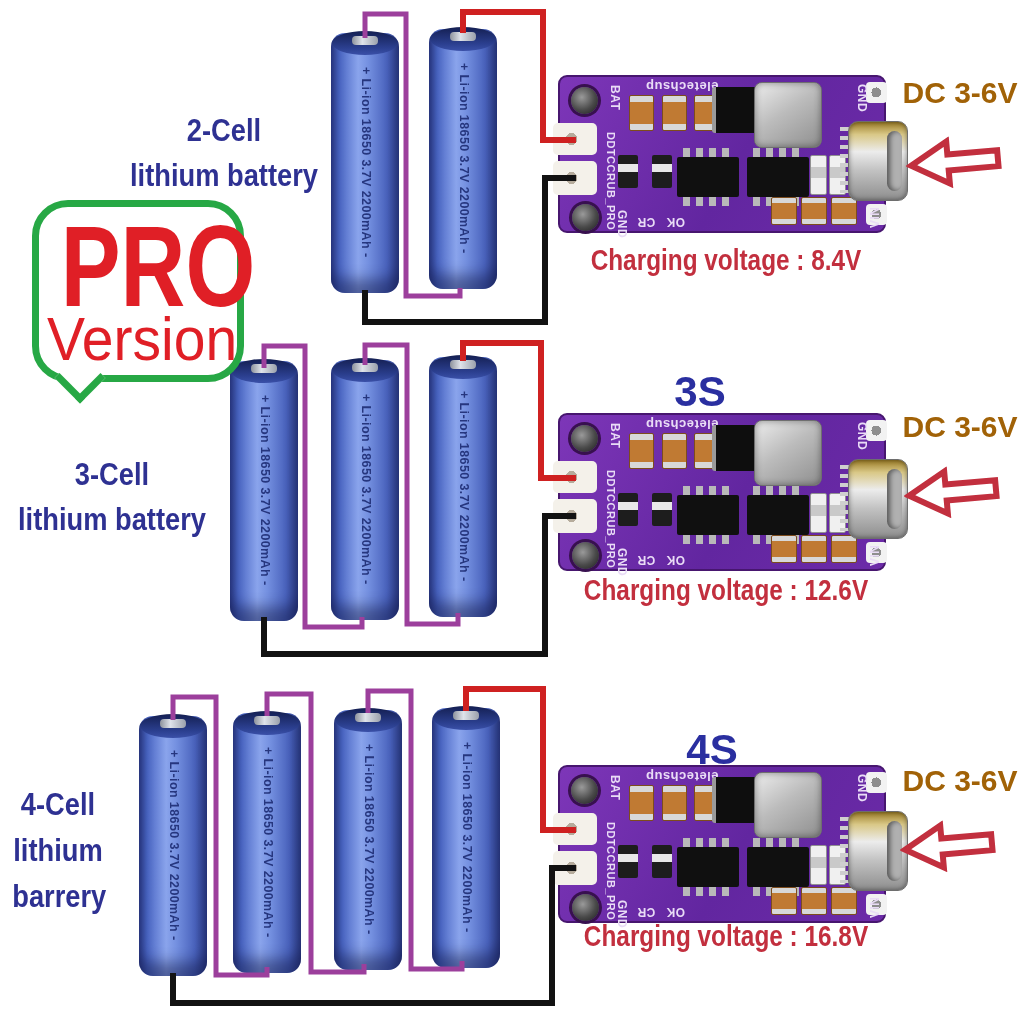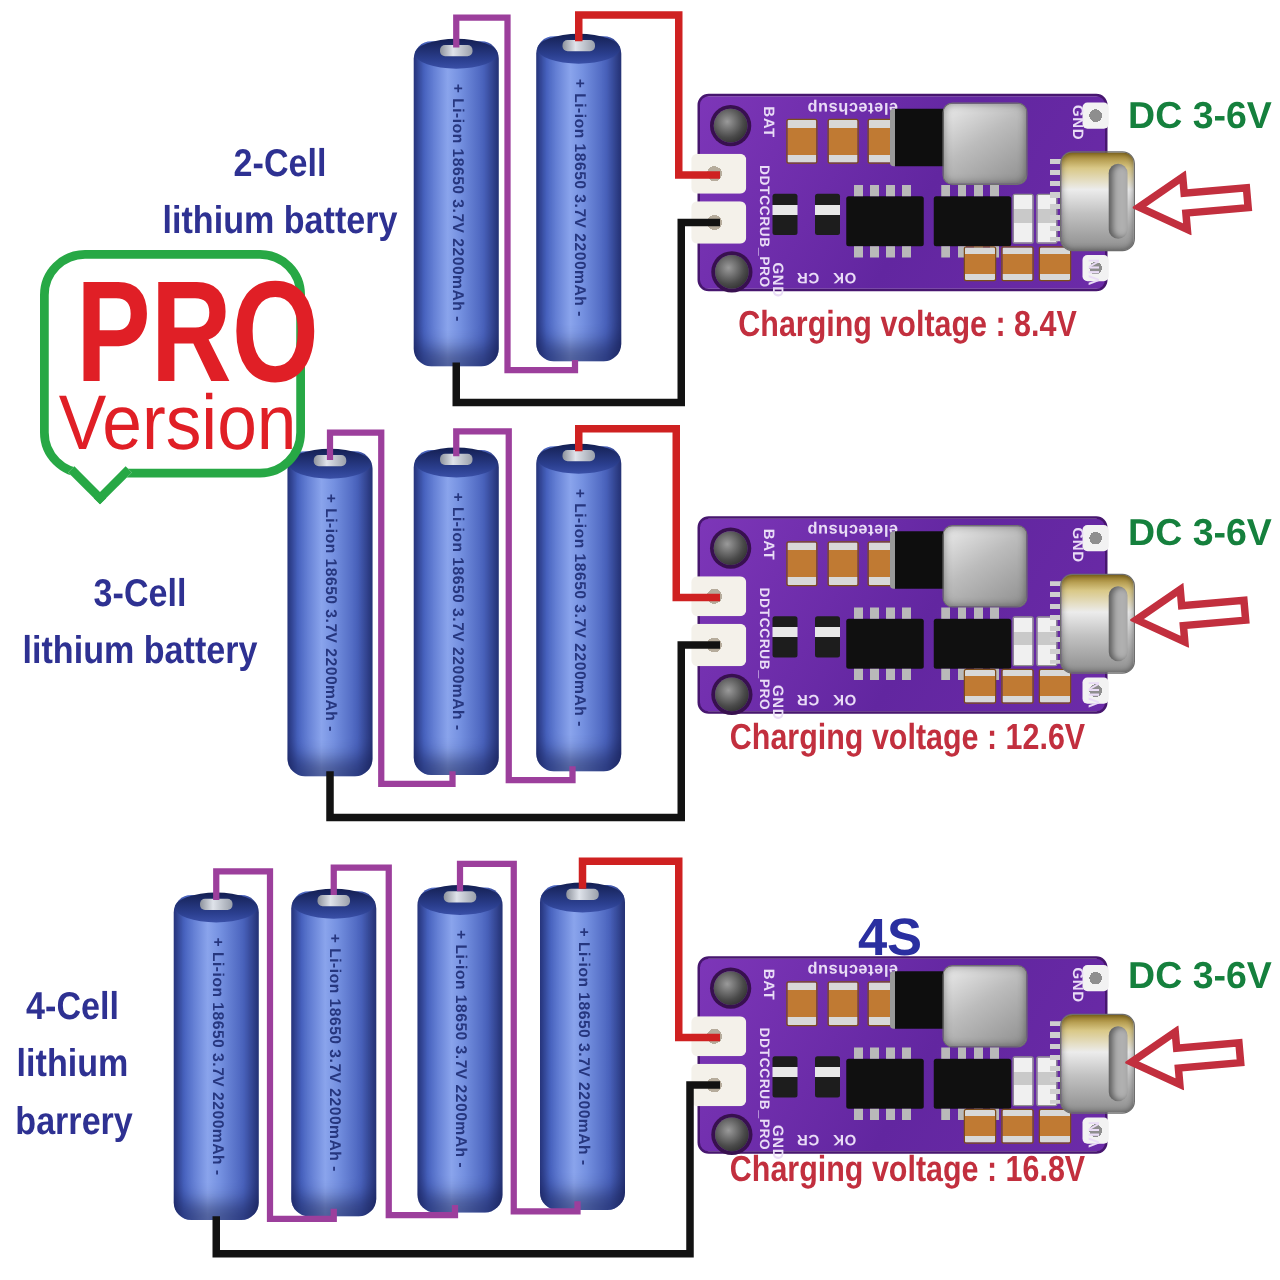--- a/index.html
+++ b/index.html
@@ -70,21 +70,21 @@
     box-shadow:inset 0 0 5px rgba(0,0,0,.45);}
   .usb::after{content:"";position:absolute;right:5px;top:9px;bottom:9px;width:15px;border-radius:8px;
     background:#b0b0b0;box-shadow:inset 3px 0 5px rgba(0,0,0,.5);}
   
   .cell-label{position:absolute;z-index:20;text-align:center;color:#2e3192;font-weight:bold;
     font-size:31px;line-height:45px;transform:scaleX(.88);}
   .cell-label span{display:block;}
   .stag{position:absolute;z-index:20;width:100px;text-align:center;
     color:#2a2fa0;font-weight:bold;font-size:42px;}
   .dcin{position:absolute;z-index:20;left:896px;width:128px;text-align:center;
-    color:#15803d;font-weight:bold;font-size:30px;}
+    color:#a16207;font-weight:bold;font-size:30px;}
   .charging{position:absolute;z-index:20;left:552px;width:348px;text-align:center;
     color:#c22f3e;font-weight:bold;font-size:29px;transform:scaleX(.84);}
   .arrow{position:absolute;z-index:20;transform:rotate(-5deg);}
   
   .badge-box{position:absolute;left:32px;top:200px;width:212px;height:182px;z-index:22;
     border:7px solid #27a845;border-radius:36px;background:#fff;box-sizing:border-box;}
   .badge-tail{position:absolute;left:62px;top:360px;width:36px;height:36px;z-index:23;
     background:#fff;border-right:7px solid #27a845;border-bottom:7px solid #27a845;
     transform:rotate(45deg);box-sizing:border-box;}
   .badge-title{position:absolute;left:0;right:0;top:2px;text-align:center;line-height:1;
@@ -197,20 +197,21 @@
       </span>
     <span class="bat-print">+ Li-ion 18650 3.7V 2200mAh -</span>
   </div>
   <div class="battery" style="left:429px;top:357px;">
     <span class="bat-top">
         <i class="nub"></i>
       </span>
     <span class="bat-print">+ Li-ion 18650 3.7V 2200mAh -</span>
   </div>
 
+  <div class="stag" style="left:650px;top:368px;">3S</div>
 
   <div class="module" style="left:558px;top:413px;">
     <span class="hole tl"></span>
     <span class="hole bl"></span>
     <span class="pad tr"></span>
     <span class="pad br"></span>
     <span class="lpad p1"></span>
     <span class="lpad p2"></span>
     <span class="silk brand">eletechsup</span>
     <span class="silk batl">BAT</span>

